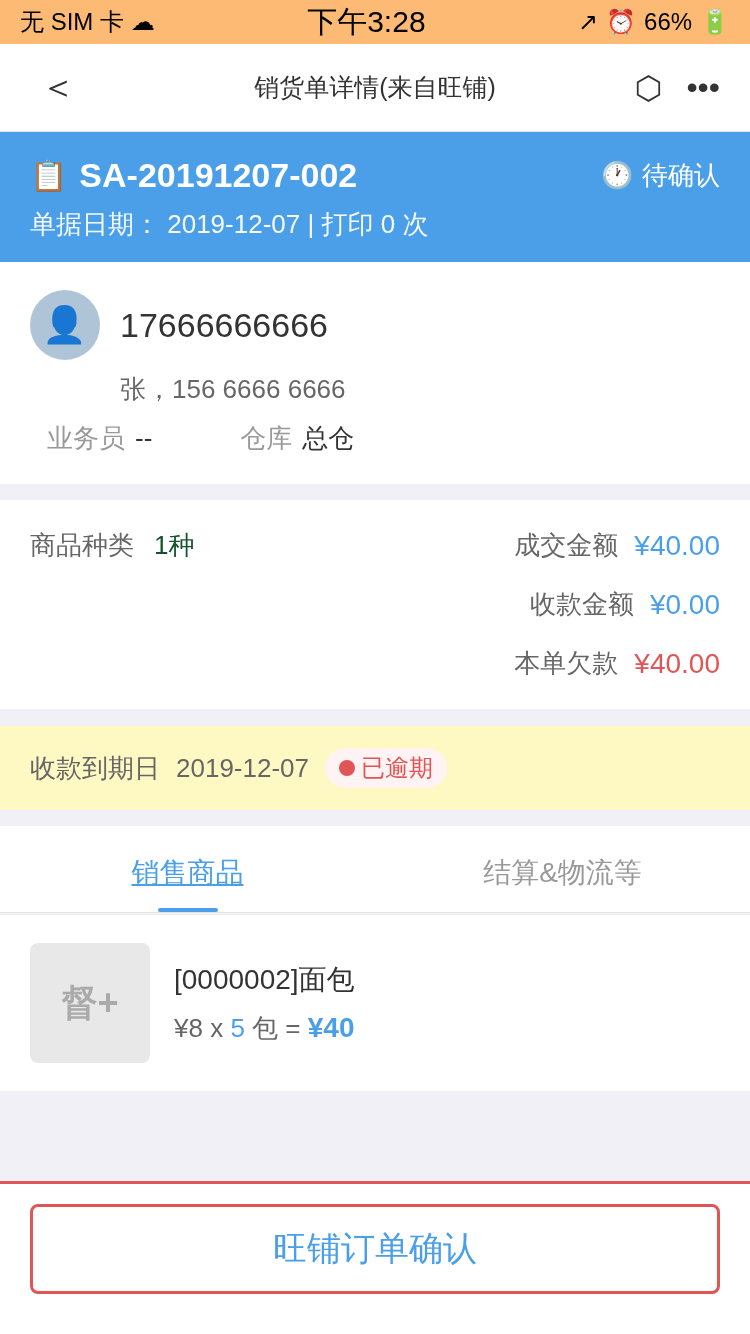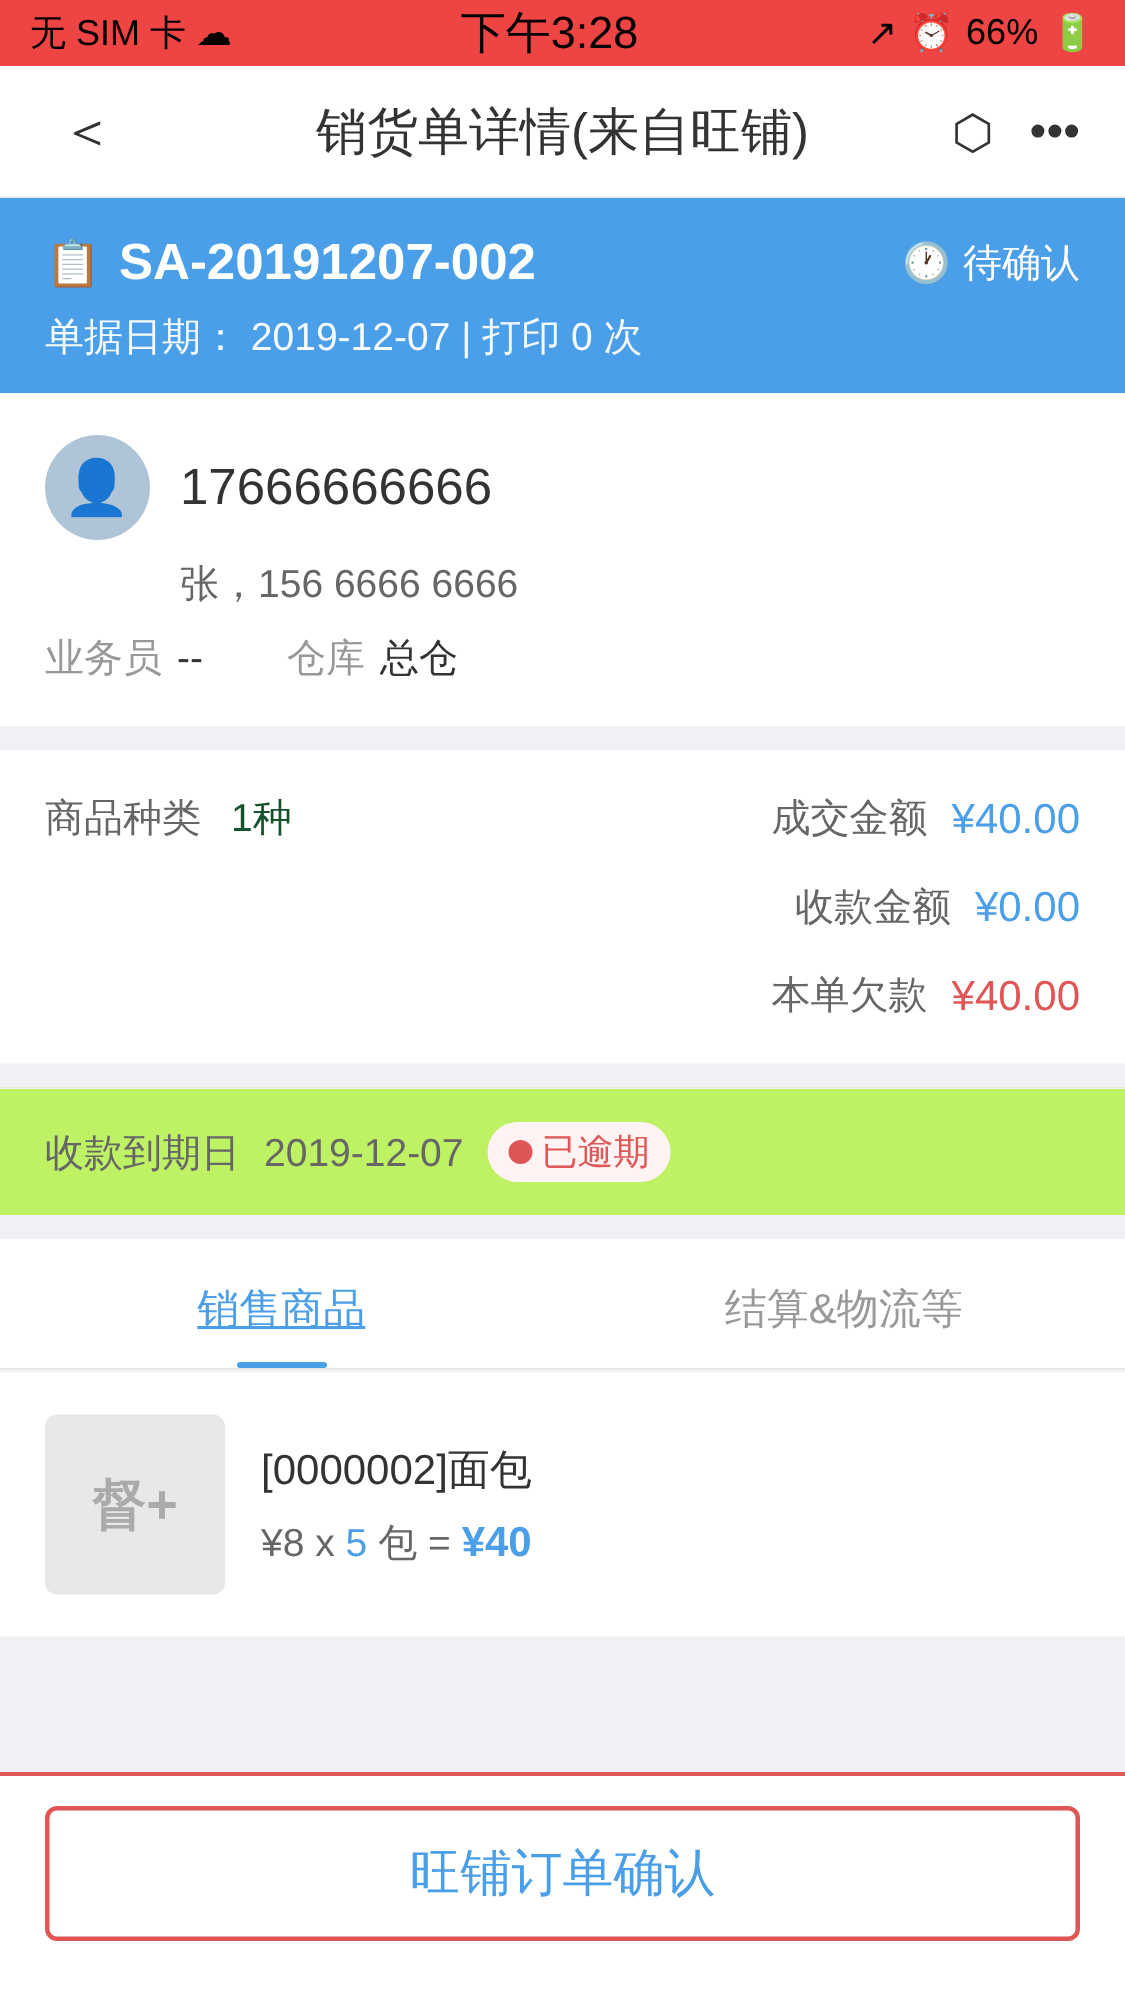--- a/index.html
+++ b/index.html
@@ -8,21 +8,21 @@
       width: 750px;
       min-height: 1334px;
       font-family: -apple-system, "PingFang SC", "Helvetica Neue", Arial, sans-serif;
       background: #f0f0f6;
       font-size: 28px;
       color: #333;
     }
 
     
     .status-bar {
-      background: #ef4444;
+      background: #fdba74;
       height: 44px;
       display: flex;
       align-items: center;
       justify-content: space-between;
       padding: 0 20px;
       font-size: 24px;
       color: #000;
       text-align: right;
     }
     .status-left { display: flex; align-items: center; gap: 10px; }
@@ -42,21 +42,21 @@
     .nav-back {
       font-size: 36px;
       color: #333;
       cursor: pointer;
       padding: 10px;
     }
     .nav-title {
       position: absolute;
       left: 50%;
       transform: translateX(-50%);
-      font-size: 34px;
+      font-size: 25px;
       font-weight: 500;
       color: #333;
     }
     .nav-actions {
       margin-left: auto;
       display: flex;
       align-items: center;
       gap: 24px;
     }
     .nav-action-icon {
@@ -133,22 +133,22 @@
     }
     .customer-sub {
       color: #666;
       font-size: 26px;
       margin-left: 90px;
       margin-bottom: 14px;
     }
     .customer-meta {
       display: flex;
       align-items: center;
-      gap: 56px;
-      margin-left: 0;
+      gap: 88px;
+      margin-left: 17px;
       font-size: 26px;
       color: #666;
       margin-top: 4px;
     }
     .meta-item { display: flex; align-items: center; gap: 10px; }
     .meta-label { color: #999; }
     .meta-value { color: #333; }
 
     
     .summary-card {
@@ -177,21 +177,21 @@
       align-items: center;
       gap: 16px;
       font-size: 26px;
     }
     .summary-row-label { color: #666; }
     .amount-blue { color: #4a9fe8; font-size: 28px; }
     .amount-red { color: #e05555; font-size: 28px; }
 
     
     .due-card {
-      background: #bef264;
+      background: #fef9c3;
       padding: 22px 30px;
       margin-bottom: 16px;
       display: flex;
       align-items: center;
       gap: 16px;
       font-size: 26px;
       color: #666;
       border-top: 1px solid #f0f0f0;
     }
     .overdue-badge {

